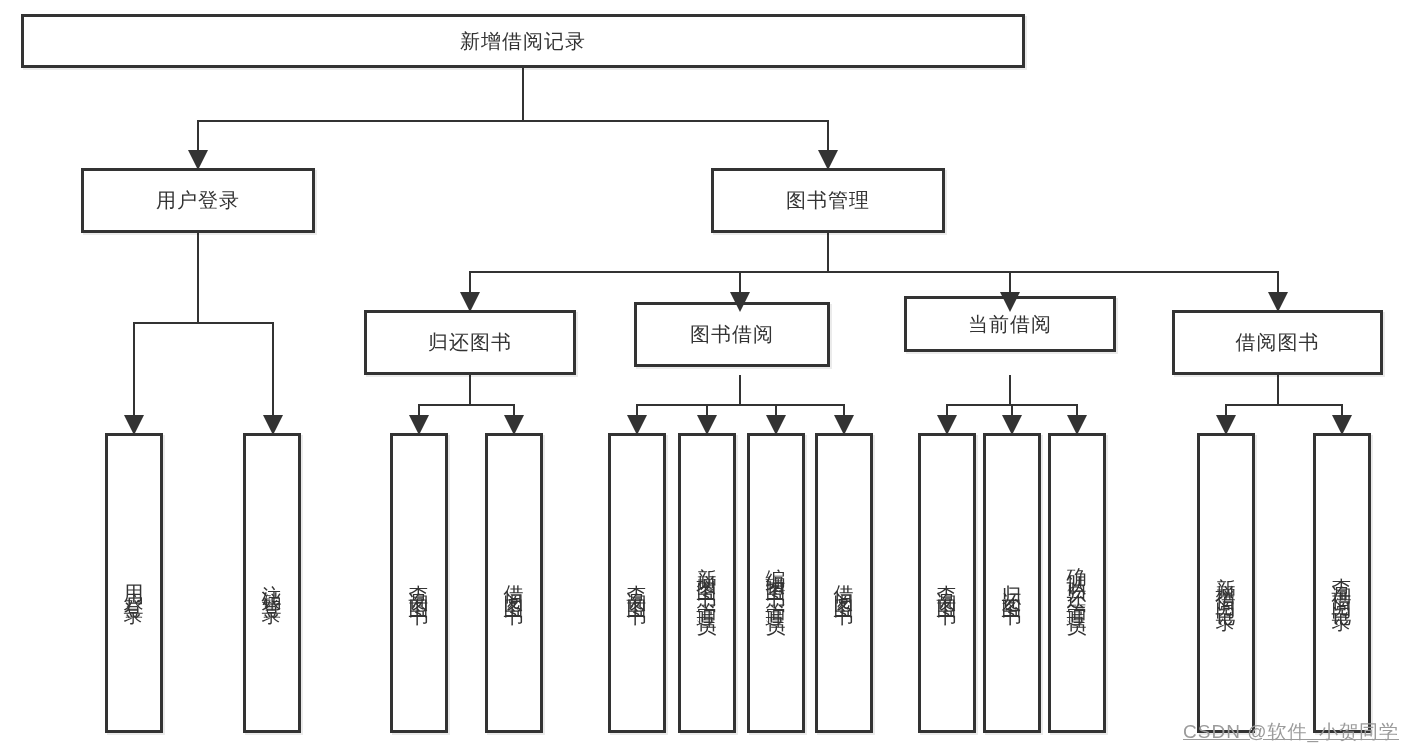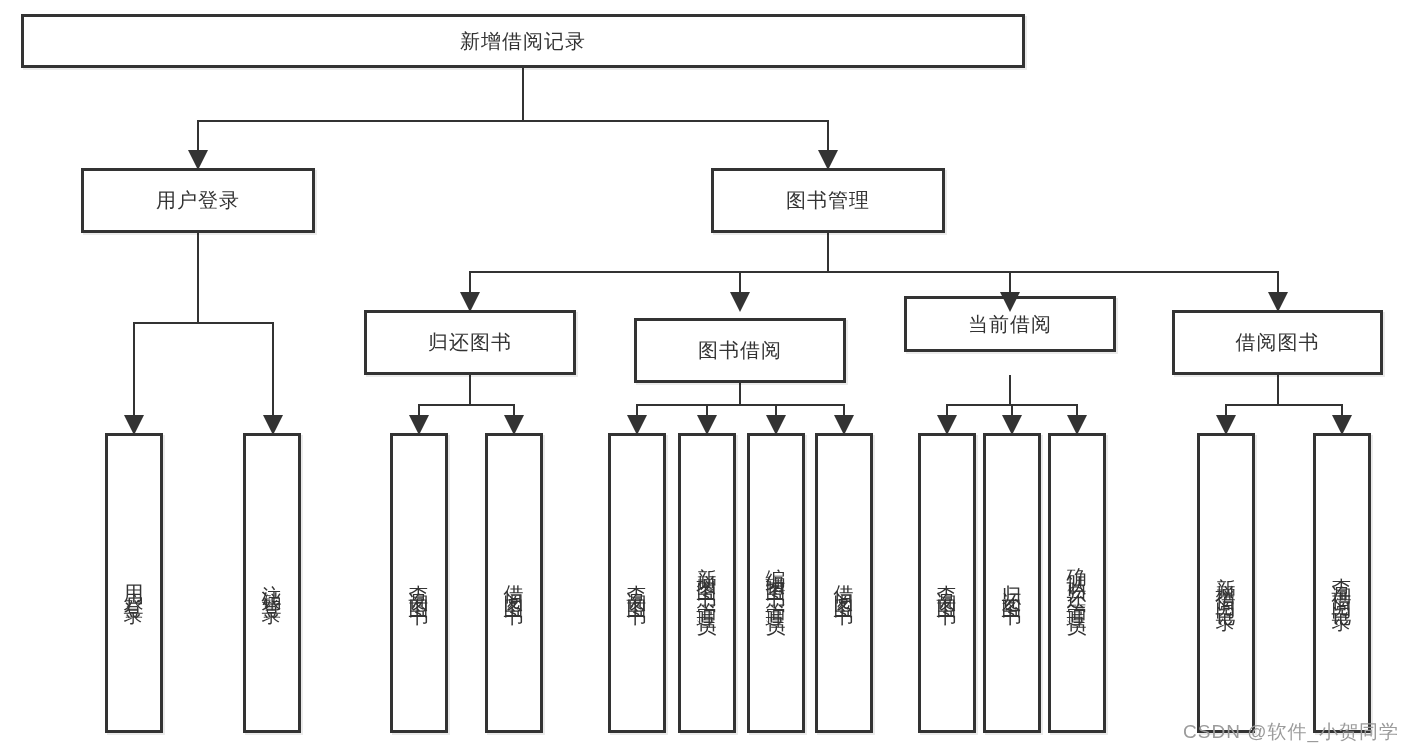--- a/index.html
+++ b/index.html
@@ -70,34 +70,35 @@
     z-index:3;
   }
   .watermark{
     position:absolute;
     right:6px;
     bottom:2px;
     color:var(--wm);
     font-size:19px;
     letter-spacing:1px;
     z-index:5;
+    text-decoration:underline;
   }
 </style>
 </head>
 <body>
 
 <div class="stage">
 
   <div class="node" style="left:21px;top:14px;width:1004px;height:54px">新增借阅记录</div>
 
   <div class="node" style="left:81px;top:168px;width:234px;height:65px">用户登录</div>
   <div class="node" style="left:711px;top:168px;width:234px;height:65px">图书管理</div>
 
   <div class="node" style="left:364px;top:310px;width:212px;height:65px">归还图书</div>
-  <div class="node" style="left:634px;top:318px;width:212px;height:65px">图书借阅</div>
+  <div class="node" style="left:634px;top:302px;width:196px;height:65px">图书借阅</div>
   <div class="node" style="left:904px;top:296px;width:212px;height:56px">当前借阅</div>
   <div class="node" style="left:1172px;top:310px;width:211px;height:65px">借阅图书</div>
 
   <div class="leaf" style="left:105px">
     <span>用户登录</span>
   </div>
   <div class="leaf" style="left:243px">
     <span>注销登录</span>
   </div>
 

